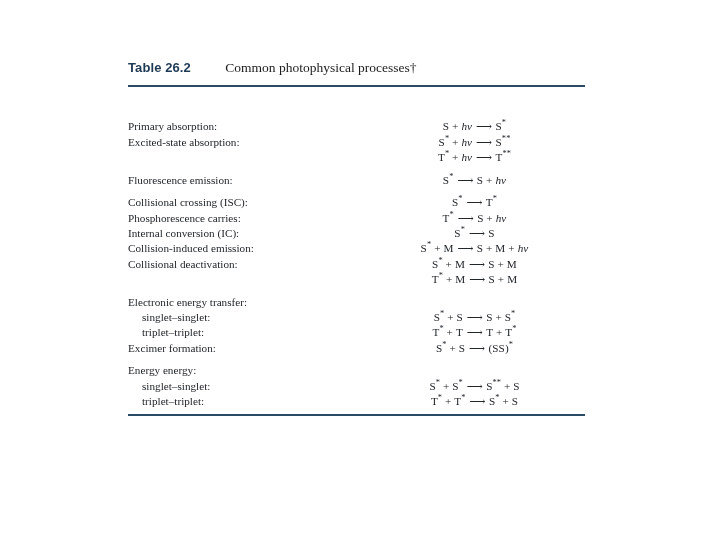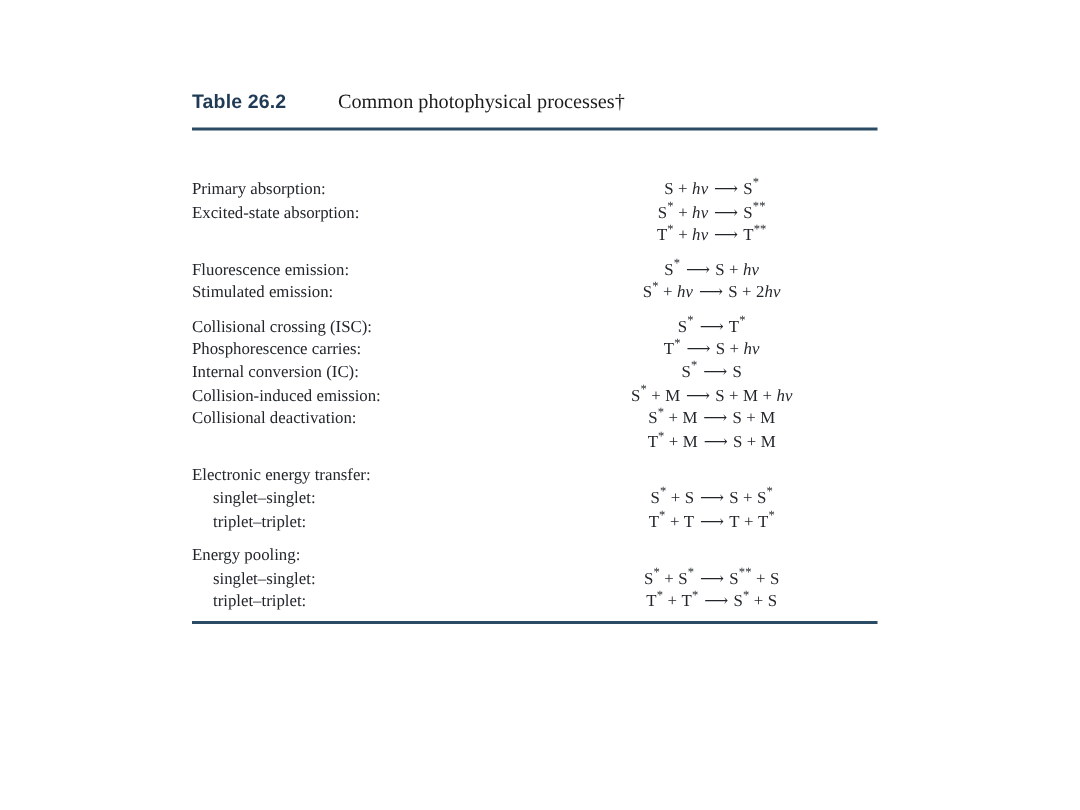--- a/index.html
+++ b/index.html
@@ -145,24 +145,20 @@
             <td class="eqn"><span class="eq">T<span class="sup">*</span>&nbsp;+&nbsp;<i>hν</i>&nbsp;<span class="arrow">⟶</span>&nbsp;T<span class="sup">**</span></span></td>
           </tr>
           <tr class="gap">
             <td></td>
             <td></td>
           </tr>
           <tr>
             <td class="label">Fluorescence emission:</td>
             <td class="eqn"><span class="eq">S<span class="sup">*</span>&nbsp;<span class="arrow">⟶</span>&nbsp;S&nbsp;+&nbsp;<i>hν</i></span></td>
           </tr>
-          <tr>
-            <td class="label">Stimulated emission:</td>
-            <td class="eqn"><span class="eq">S<span class="sup">*</span>&nbsp;+&nbsp;<i>hν</i>&nbsp;<span class="arrow">⟶</span>&nbsp;S&nbsp;+&nbsp;2<i>hν</i></span></td>
-          </tr>
           <tr class="gap">
             <td></td>
             <td></td>
           </tr>
           <tr>
             <td class="label">Collisional crossing (ISC):</td>
             <td class="eqn"><span class="eq">S<span class="sup">*</span>&nbsp;<span class="arrow">⟶</span>&nbsp;T<span class="sup">*</span></span></td>
           </tr>
           <tr>
             <td class="label">Phosphorescence carries:</td>
@@ -193,26 +189,30 @@
             <td class="eqn"><span class="eq"></span></td>
           </tr>
           <tr>
             <td class="label"><span class="indent">singlet–singlet:</span></td>
             <td class="eqn"><span class="eq">S<span class="sup">*</span>&nbsp;+&nbsp;S&nbsp;<span class="arrow">⟶</span>&nbsp;S&nbsp;+&nbsp;S<span class="sup">*</span></span></td>
           </tr>
           <tr>
             <td class="label"><span class="indent">triplet–triplet:</span></td>
             <td class="eqn"><span class="eq">T<span class="sup">*</span>&nbsp;+&nbsp;T&nbsp;<span class="arrow">⟶</span>&nbsp;T&nbsp;+&nbsp;T<span class="sup">*</span></span></td>
           </tr>
-          <tr class="gap">
-            <td></td>
-            <td></td>
-          </tr>
-          <tr>
-            <td class="label">Energy pooling:</td>
+          <tr>
+            <td class="label">Excimer formation:</td>
+            <td class="eqn"><span class="eq">S<span class="sup">*</span>&nbsp;+&nbsp;S&nbsp;<span class="arrow">⟶</span>&nbsp;(SS)<span class="sup">*</span></span></td>
+          </tr>
+          <tr class="gap">
+            <td></td>
+            <td></td>
+          </tr>
+          <tr>
+            <td class="label">Energy energy:</td>
             <td class="eqn"><span class="eq"></span></td>
           </tr>
           <tr>
             <td class="label"><span class="indent">singlet–singlet:</span></td>
             <td class="eqn"><span class="eq">S<span class="sup">*</span>&nbsp;+&nbsp;S<span class="sup">*</span>&nbsp;<span class="arrow">⟶</span>&nbsp;S<span class="sup">**</span>&nbsp;+&nbsp;S</span></td>
           </tr>
           <tr>
             <td class="label"><span class="indent">triplet–triplet:</span></td>
             <td class="eqn"><span class="eq">T<span class="sup">*</span>&nbsp;+&nbsp;T<span class="sup">*</span>&nbsp;<span class="arrow">⟶</span>&nbsp;S<span class="sup">*</span>&nbsp;+&nbsp;S</span></td>
           </tr>

